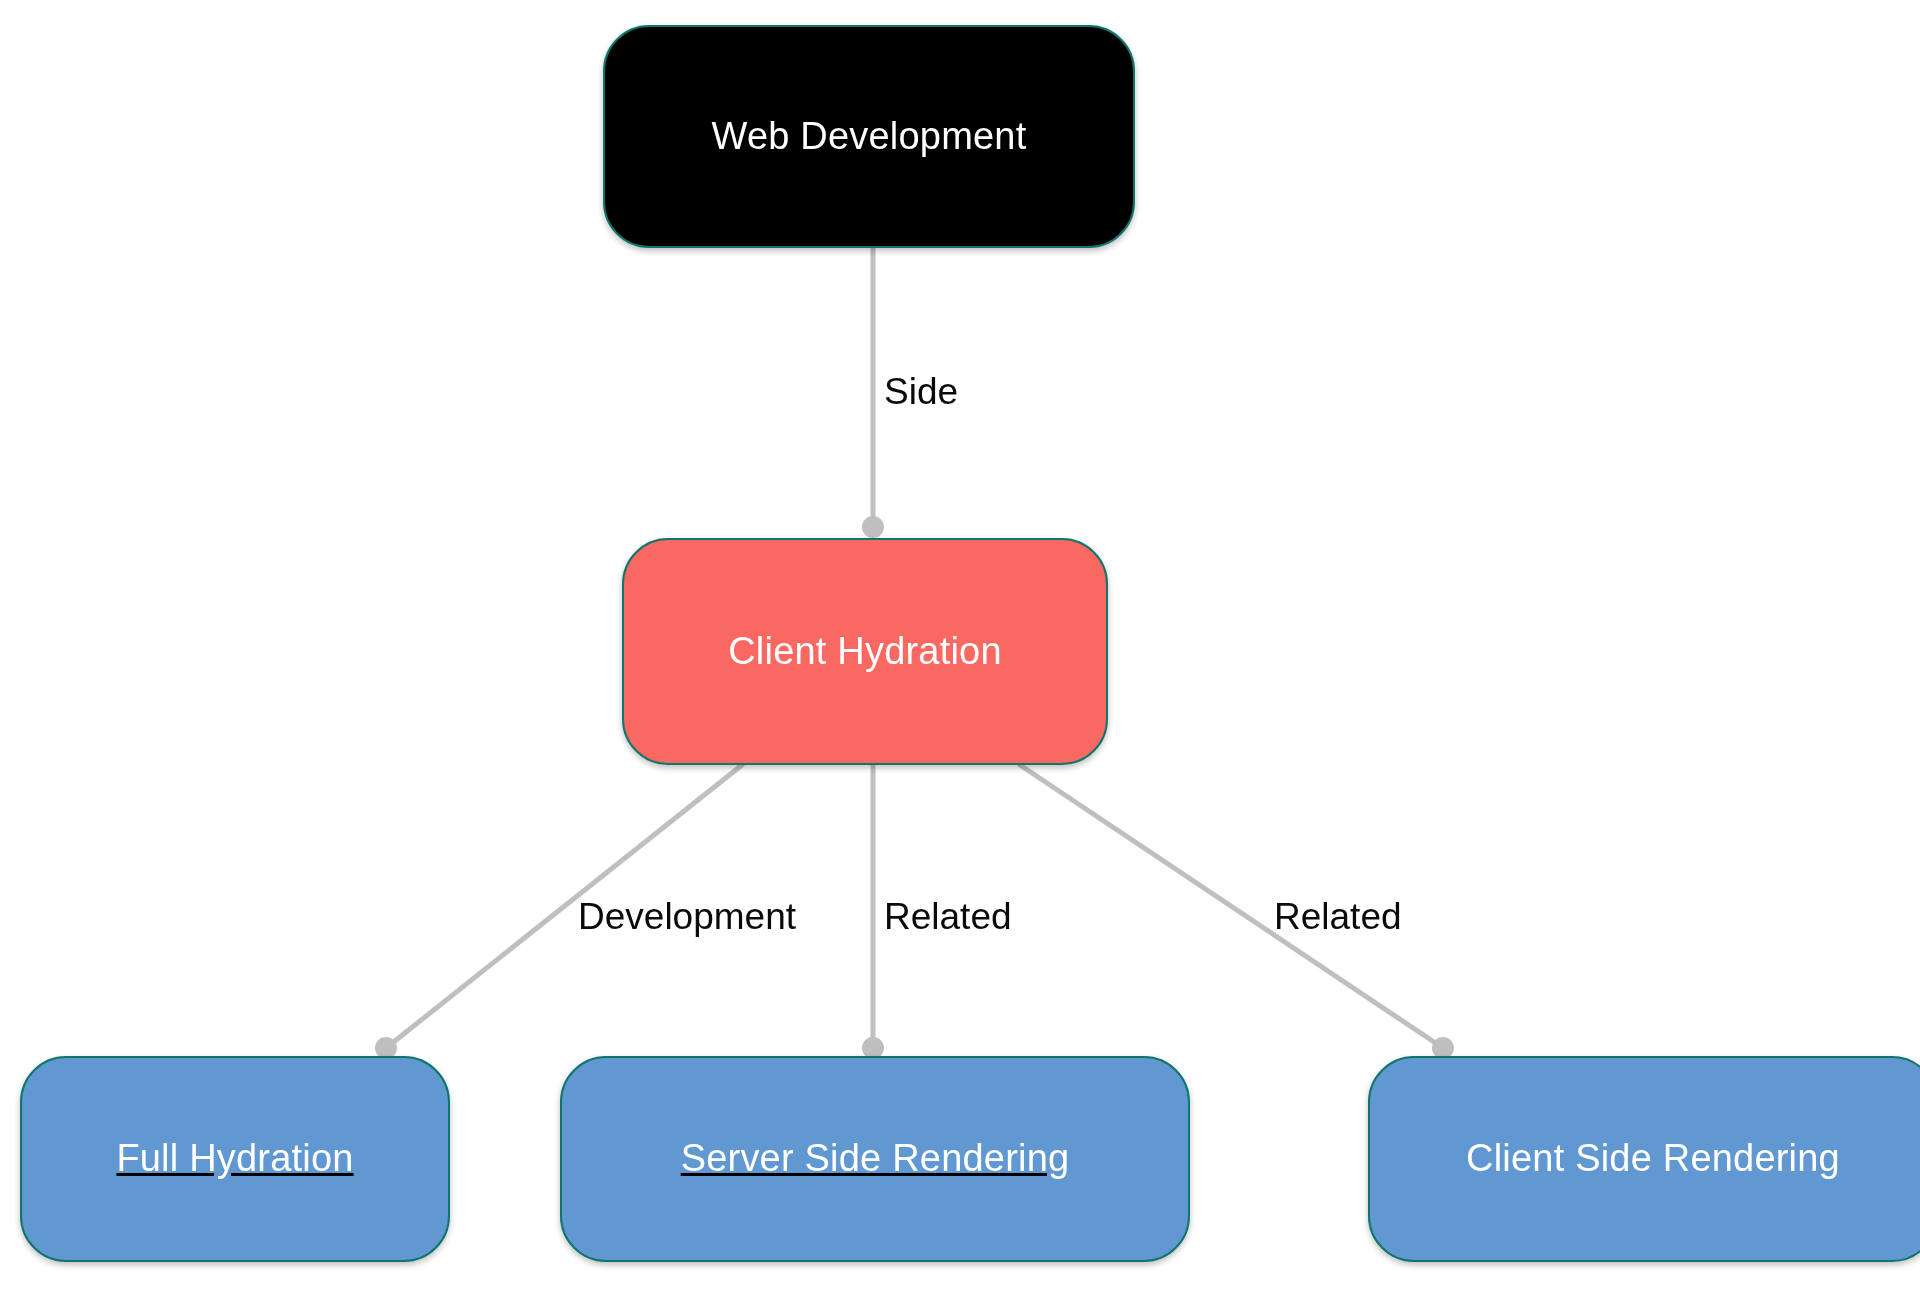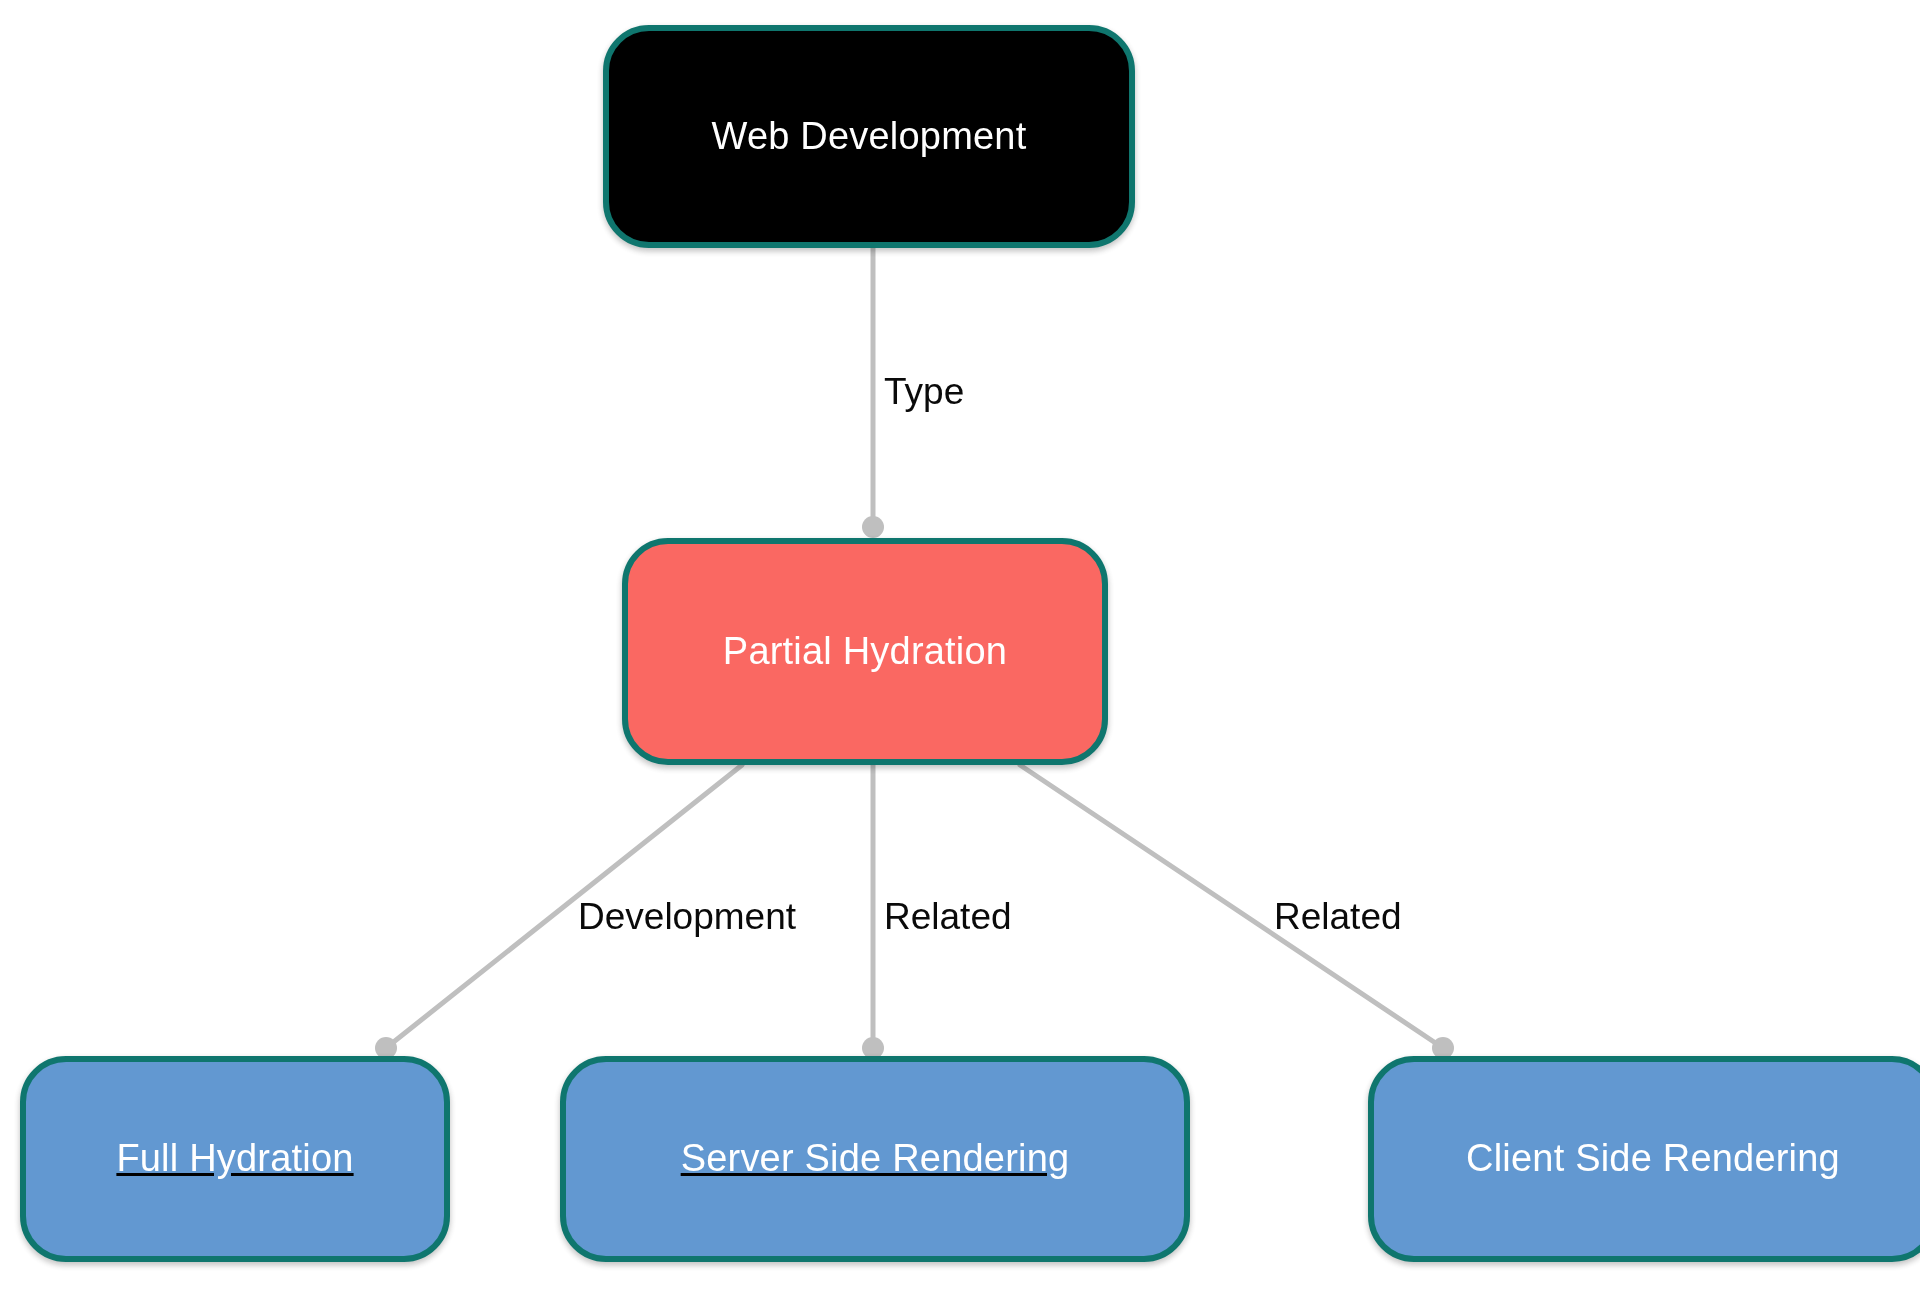--- a/index.html
+++ b/index.html
@@ -27,21 +27,21 @@
     height: 1302px;
     pointer-events: none;
   }
   .node {
     position: absolute;
     box-sizing: border-box;
     display: flex;
     align-items: center;
     justify-content: center;
     border-radius: 46px;
-    border: 6px solid #0f766e;
+    border: 2px solid #0f766e;
     box-shadow: 0 3px 6px rgba(0,0,0,0.16), 0 3px 6px rgba(0,0,0,0.10);
     text-align: left;
   }
   .node-label {
     color: #ffffff;
     font-size: 38px;
     line-height: 1.1;
     letter-spacing: 0.2px;
     white-space: nowrap;
     padding: 0 14px;
@@ -81,32 +81,32 @@
         <circle cx="873" cy="1048" r="11" fill="#bfbfbf"></circle>
         <circle cx="1443" cy="1048" r="11" fill="#bfbfbf"></circle>
       </g>
   </svg>
 
   <div id="node-layer">
       <div class="node node--root" style="left: 603px; top: 25px; width: 532px; height: 223px; background: rgb(0, 0, 0);">
         <span class="node-label">Web Development</span>
       </div>
       <div class="node node--focus" style="left: 622px; top: 538px; width: 486px; height: 227px; background: rgb(250, 104, 98);">
-        <span class="node-label">Partial Hydration</span>
+        <span class="node-label">Client Hydration</span>
       </div>
       <div class="node node--leaf" style="left: 20px; top: 1056px; width: 430px; height: 206px; background: rgb(98, 152, 209); text-decoration: underline;">
         <span class="node-label">Full Hydration</span>
       </div>
       <div class="node node--leaf" style="left: 560px; top: 1056px; width: 630px; height: 206px; background: rgb(98, 152, 209); text-decoration: underline;">
         <span class="node-label">Server Side Rendering</span>
       </div>
       <div class="node node--leaf" style="left: 1320px; top: 1056px; width: 570px; height: 206px; background: rgb(98, 152, 209); margin-left: 48px;">
         <span class="node-label">Client Side Rendering</span>
       </div>
     </div>
   <div id="edge-label-layer">
-      <div class="edge-label" style="left: 884px; top: 373px;">Type</div>
+      <div class="edge-label" style="left: 884px; top: 373px;">Side</div>
       <div class="edge-label" style="left: 578px; top: 898px;">Development</div>
       <div class="edge-label" style="left: 884px; top: 898px;">Related</div>
       <div class="edge-label" style="left: 1274px; top: 898px;">Related</div>
     </div>
 
 </div>
 
 </body></html>

